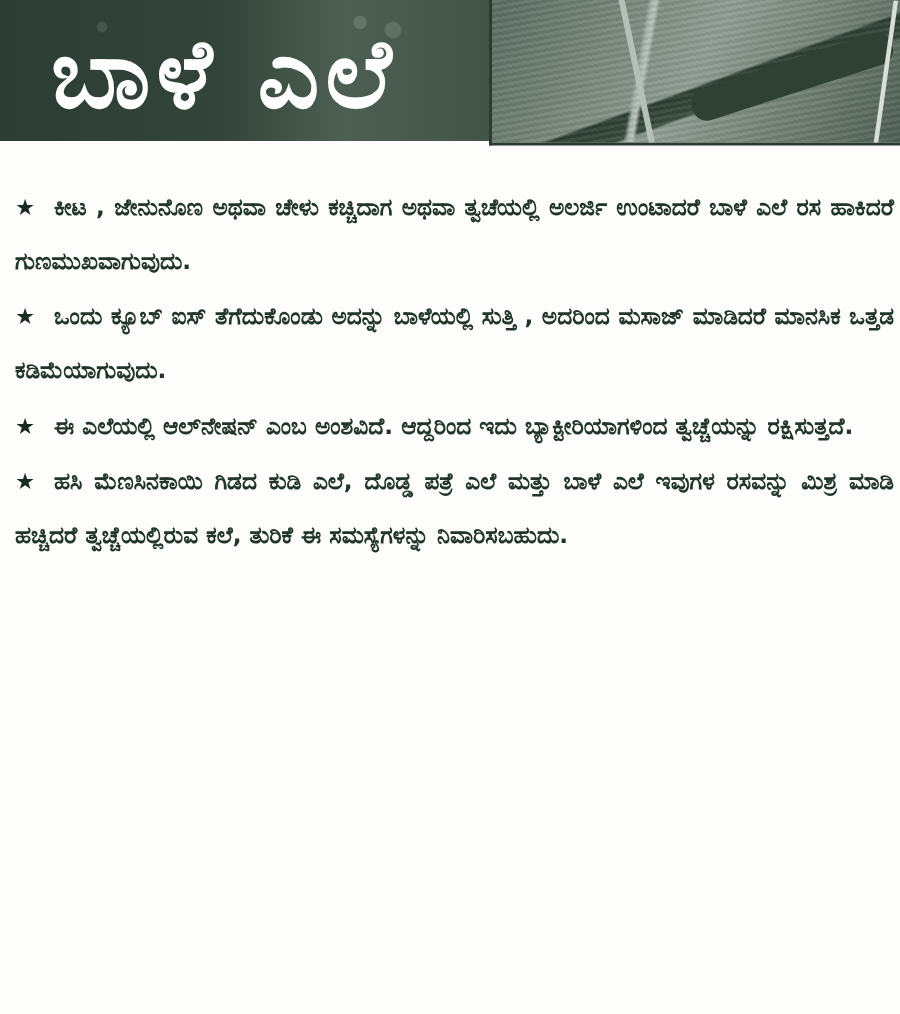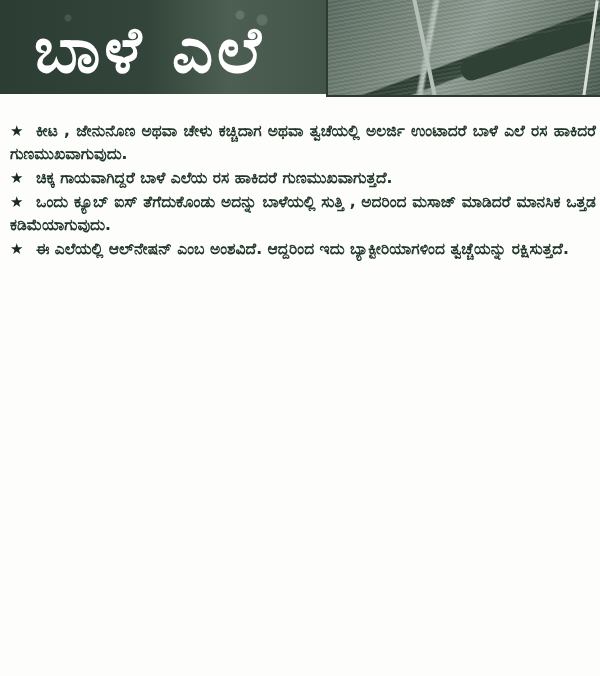--- a/index.html
+++ b/index.html
@@ -91,21 +91,21 @@
       background: #d8dfd9;
       transform: rotate(8deg);
     }
     .content {
       position: absolute;
       left: 10px;
       top: 120px;
       width: 586px;
       color: #213629;
       font-size: 15.5px;
-      line-height: 23px;
+      line-height: 36px;
       font-weight: bold;
     }
     .item {
       margin: 0 0 1px 0;
       text-align: justify;
     }
     .star {
       display: inline-block;
       width: 26px;
       font-size: 15px;
@@ -121,16 +121,16 @@
   </div>
   <div class="photo-panel">
     <div class="leaf-rib"></div>
     <div class="leaf-dark-band"></div>
     <div class="leaf-edge"></div>
   </div>
 </div>
 
 <div class="content">
   <p class="item"><span class="star">★</span><span>ಕೀಟ , ಜೇನುನೊಣ ಅಥವಾ  ಚೇಳು ಕಚ್ಚಿದಾಗ ಅಥವಾ ತ್ವಚೆಯಲ್ಲಿ ಅಲರ್ಜಿ ಉಂಟಾದರೆ ಬಾಳೆ ಎಲೆ ರಸ  ಹಾಕಿದರೆ ಗುಣಮುಖವಾಗುವುದು.</span></p>
-  <p class="item"><span class="star">★</span><span>ಚಿಕ್ಕ ಗಾಯವಾಗಿದ್ದರೆ ಬಾಳೆ ಎಲೆಯ ರಸ ಹಾಕಿದರೆ  ಗುಣಮುಖವಾಗುತ್ತದೆ.</span></p>
   <p class="item"><span class="star">★</span><span>ಒಂದು ಕ್ಯೂಬ್ ಐಸ್ ತೆಗೆದುಕೊಂಡು ಅದನ್ನು ಬಾಳೆಯಲ್ಲಿ ಸುತ್ತಿ , ಅದರಿಂದ  ಮಸಾಜ್ ಮಾಡಿದರೆ ಮಾನಸಿಕ ಒತ್ತಡ ಕಡಿಮೆಯಾಗುವುದು.</span></p>
   <p class="item"><span class="star">★</span><span>ಈ ಎಲೆಯಲ್ಲಿ ಆಲ್‌ನೇಷನ್ ಎಂಬ ಅಂಶವಿದೆ. ಆದ್ದರಿಂದ ಇದು ಬ್ಯಾಕ್ಟೀರಿಯಾಗಳಿಂದ ತ್ವಚ್ಚೆಯನ್ನು  ರಕ್ಷಿಸುತ್ತದೆ.</span></p>
+  <p class="item"><span class="star">★</span><span>ಹಸಿ ಮೆಣಸಿನಕಾಯಿ ಗಿಡದ ಕುಡಿ ಎಲೆ, ದೊಡ್ಡ ಪತ್ರೆ ಎಲೆ ಮತ್ತು ಬಾಳೆ ಎಲೆ ಇವುಗಳ ರಸವನ್ನು  ಮಿಶ್ರ  ಮಾಡಿ  ಹಚ್ಚಿದರೆ  ತ್ವಚ್ಚೆಯಲ್ಲಿರುವ   ಕಲೆ,  ತುರಿಕೆ  ಈ  ಸಮಸ್ಯೆಗಳನ್ನು ನಿವಾರಿಸಬಹುದು.</span></p>
 </div>
 
 </body></html>

